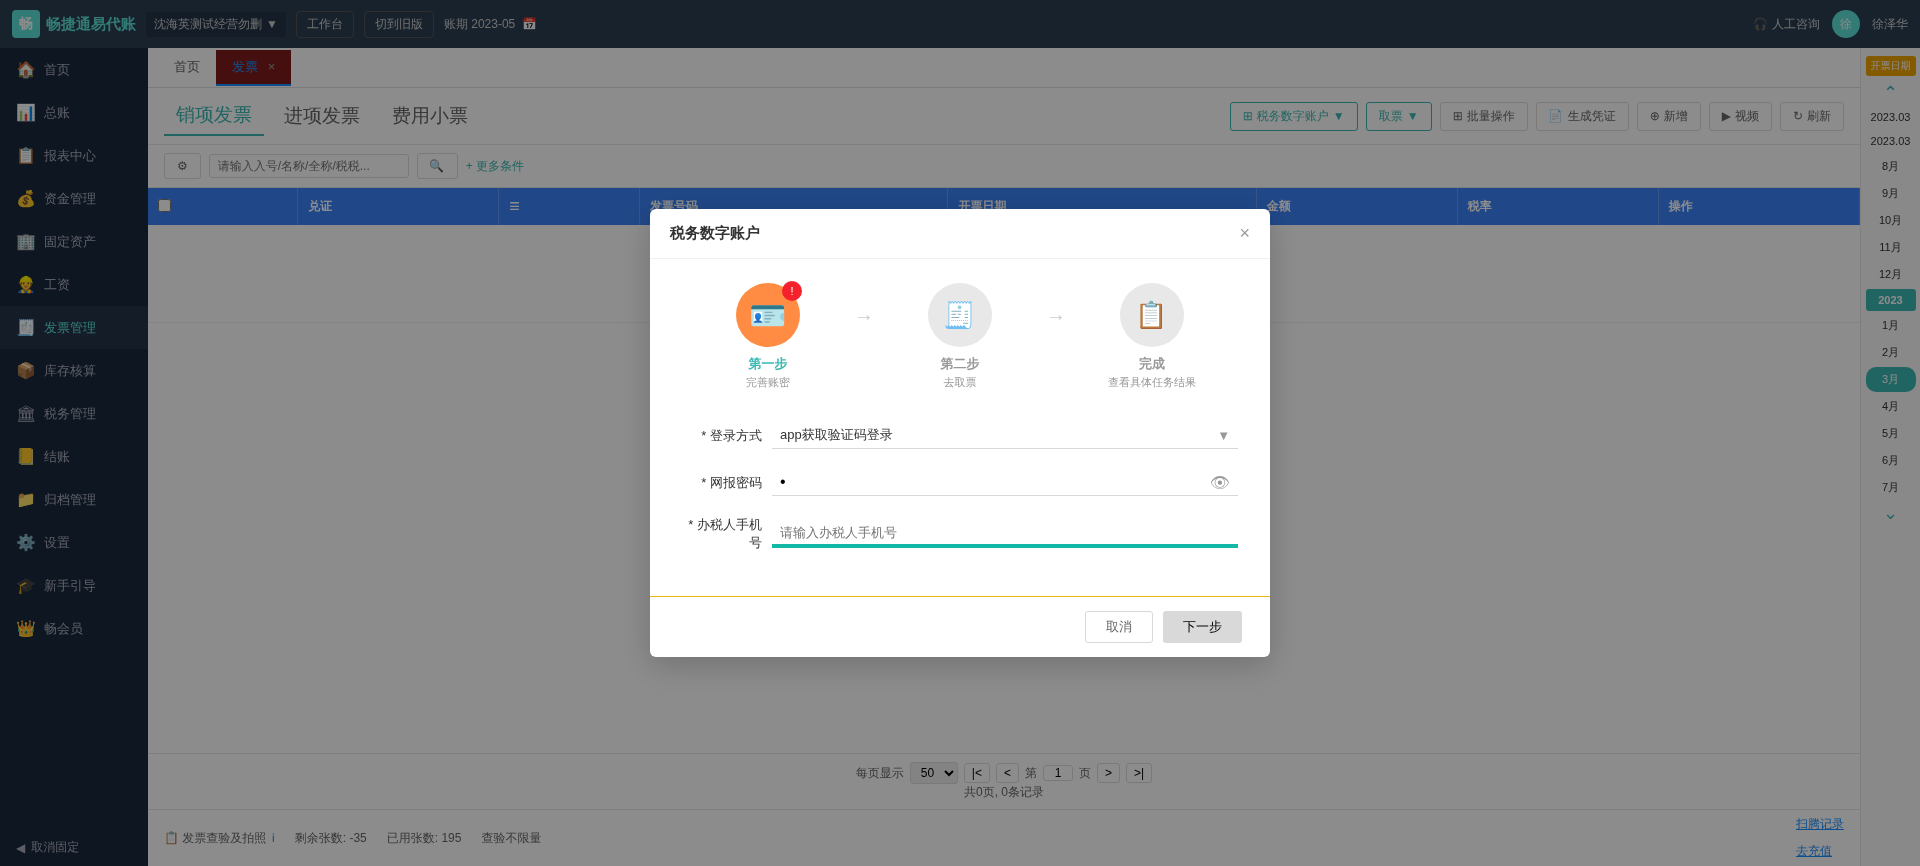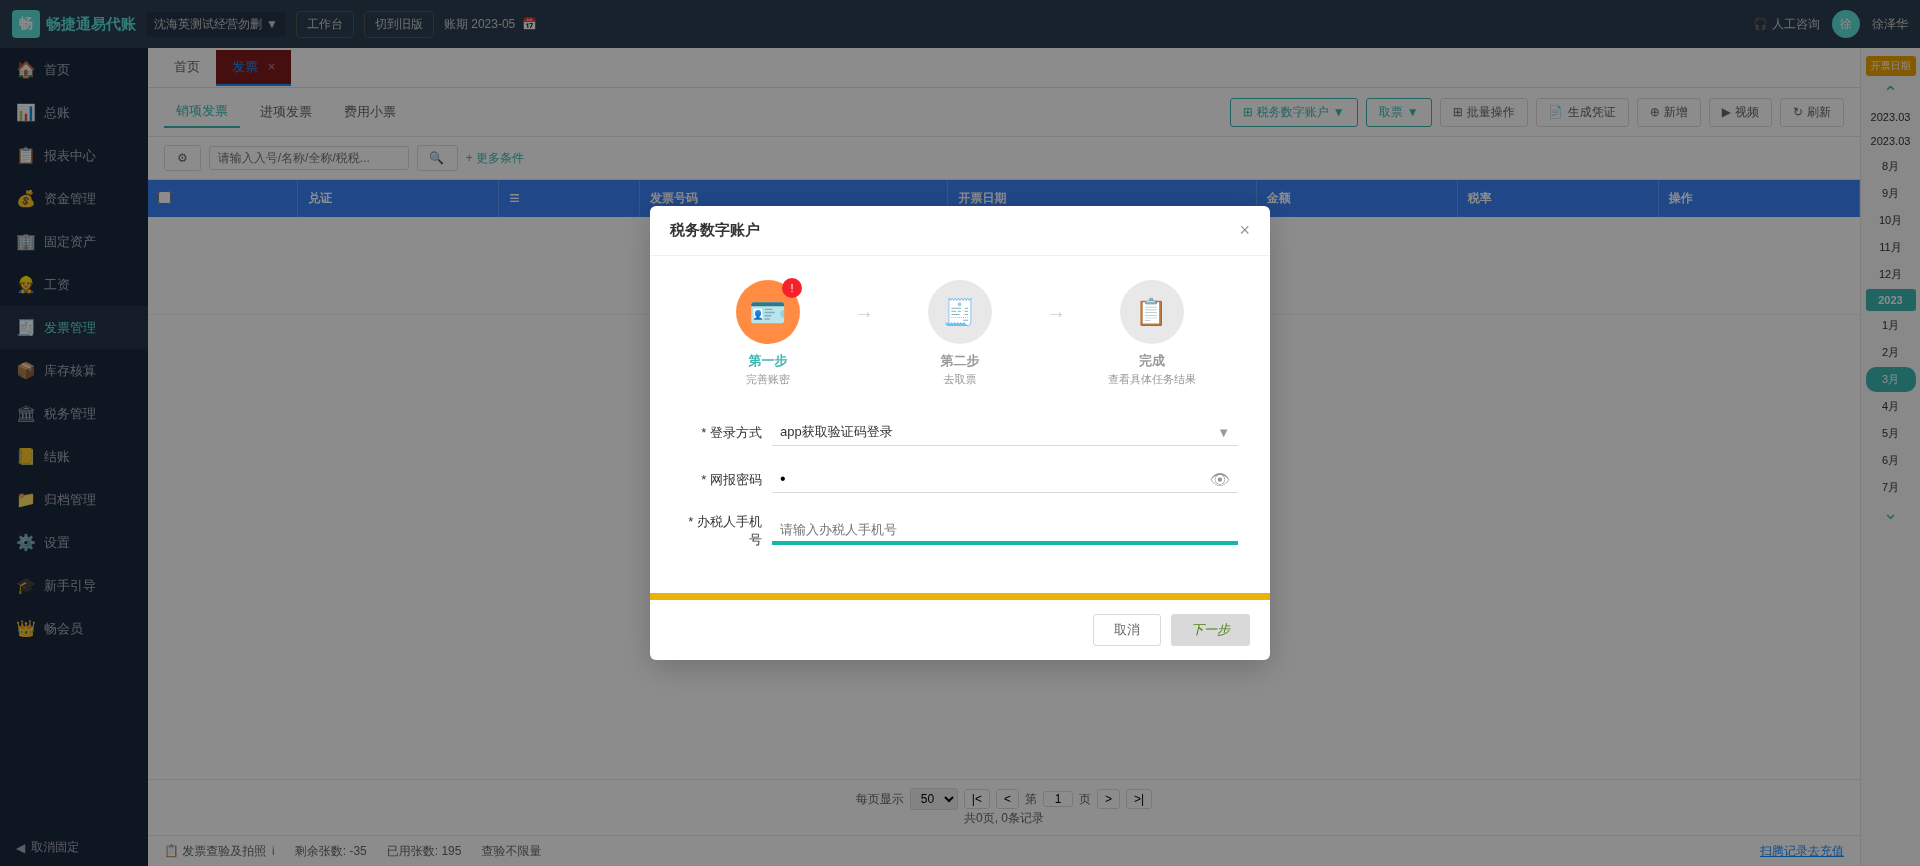--- a/index.html
+++ b/index.html
@@ -27,21 +27,21 @@
     .sidebar-item.active { background: #243447; color: #5ce0d8; }
     .sidebar-icon { font-size: 16px; width: 20px; text-align: center; }
     .sidebar-bottom { margin-top: auto; padding: 10px 16px; color: #aab; font-size: 12px; cursor: pointer; display: flex; align-items: center; gap: 6px; }
 
     
     .tab { padding: 8px 16px; cursor: pointer; font-size: 13px; color: #666; border-bottom: 2px solid transparent; }
     .tab.active { color: #1890ff; border-bottom: 2px solid #1890ff; background: #7f1d1d; }
 
     
     .content-header { background: #fff; padding: 8px 16px; display: flex; align-items: center; gap: 8px; border-bottom: 1px solid #e8e8e8; }
-    .sub-tab { padding: 6px 12px; cursor: pointer; color: #666; font-size: 13px; }
+    .sub-tab { padding: 6px 12px; cursor: pointer; color: #666; font-size: 19px; }
     .sub-tab.active { color: #3cb8b2; border-bottom: 2px solid #3cb8b2; }
     .toolbar-right { margin-left: auto; display: flex; align-items: center; gap: 8px; }
     .btn-teal-outline { background: #fff; color: #3cb8b2; border: 1px solid #3cb8b2; padding: 5px 12px; border-radius: 3px; cursor: pointer; font-size: 12px; display: flex; align-items: center; gap: 4px; }
     .btn-gray { background: #fff; color: #666; border: 1px solid #ddd; padding: 5px 12px; border-radius: 3px; cursor: pointer; font-size: 12px; display: flex; align-items: center; gap: 4px; }
 
     
     .filter-row { padding: 8px 16px; background: #fff; border-bottom: 1px solid #e8e8e8; display: flex; align-items: center; gap: 8px; }
     .search-input { border: 1px solid #ddd; border-radius: 3px; padding: 4px 8px; font-size: 12px; width: 200px; }
 
     
@@ -66,21 +66,21 @@
     .scroll-up { color: #3cb8b2; font-size: 18px; cursor: pointer; }
     .scroll-down { color: #3cb8b2; font-size: 18px; cursor: pointer; }
 
     
     .modal-overlay { position: fixed; top: 0; left: 0; width: 100%; height: 100%; background: rgba(0,0,0,0.45); display: flex; align-items: center; justify-content: center; z-index: 1000; }
     .modal { background: #fff; border-radius: 6px; width: 620px; max-width: 95vw; box-shadow: 0 8px 32px rgba(0,0,0,0.2); }
     .modal-header { display: flex; align-items: center; justify-content: space-between; padding: 14px 20px; border-bottom: 1px solid #f0f0f0; }
     .modal-title { font-size: 15px; font-weight: bold; color: #333; }
     .modal-close { background: none; border: none; font-size: 18px; cursor: pointer; color: #999; }
     .modal-body { padding: 24px 32px; }
-    .modal-footer { padding: 14px 20px; border-top: 7px solid #eab308; display: flex; justify-content: flex-end; gap: 10px; }
+    .modal-footer { padding: 14px 28px; border-top: 1px solid #eab308; display: flex; justify-content: flex-end; gap: 10px; }
 
     
     .steps-row { display: flex; align-items: flex-start; justify-content: center; gap: 0; margin-bottom: 32px; }
     .step { display: flex; flex-direction: column; align-items: center; flex: 1; }
     .step-icon { width: 64px; height: 64px; border-radius: 50%; display: flex; align-items: center; justify-content: center; font-size: 28px; margin-bottom: 8px; position: relative; }
     .step-icon.active { background: #ff8c42; }
     .step-icon.inactive { background: #e8e8e8; }
     .step-badge { position: absolute; top: -2px; right: -2px; width: 20px; height: 20px; background: #f5222d; border-radius: 50%; display: flex; align-items: center; justify-content: center; font-size: 11px; color: #fff; }
     .step-label { font-size: 13px; font-weight: bold; color: #3cb8b2; }
     .step-label.inactive { color: #999; }
@@ -90,21 +90,21 @@
     
     .form-row { display: flex; align-items: center; margin-bottom: 20px; }
     .form-label { width: 90px; font-size: 13px; color: #333; text-align: right; padding-right: 10px; flex-shrink: 0; }
     .form-control { flex: 1; border: none; border-bottom: 4px solid #14b8a6; padding: 4px 8px; font-size: 13px; outline: none; background: transparent; }
     .form-select { flex: 1; display: flex; align-items: center; border-bottom: 1px solid #d9d9d9; padding: 4px 8px; cursor: pointer; }
     .form-select-value { flex: 1; font-size: 13px; }
     .form-select-arrow { color: #999; }
 
     
     .btn-cancel { background: #fff; color: #666; border: 1px solid #d9d9d9; padding: 6px 20px; border-radius: 3px; cursor: pointer; font-size: 13px; }
-    .btn-next { background: #d9d9d9; color: #4d7c0f; border: none; padding: 6px 20px; border-radius: 3px; cursor: pointer; font-size: 13px; font-style: italic; }
+    .btn-next { background: #d9d9d9; color: #000000; border: none; padding: 6px 20px; border-radius: 3px; cursor: pointer; font-size: 13px; }
   </style>
 </head>
 <body>
 
 <div class="app-wrapper">
 
   <div class="top-bar">
     <div class="logo-area">
       <div class="logo-icon">畅</div>
       <span>畅捷通易代账</span>
@@ -303,21 +303,21 @@
 
         <div class="bottom-bar">
           <span>
             <span>📋</span>
             <span>发票查验及拍照</span>
             <span style="color:#1890ff; margin-left:2px;">ℹ</span>
           </span>
           <span>剩余张数: -35</span>
           <span>已用张数: 195</span>
           <span>查验不限量</span>
-          <span style="margin-left:auto; display:flex; gap:0;">
+          <span style="margin-left:auto; display:flex; gap:10px;flex-direction:column;">
             <span class="bottom-link">扫腾记录</span>
             <span class="bottom-link">去充值</span>
           </span>
         </div>
       </div>
     </div>
 
     <div class="right-panel">
       <div class="open-close-btn">开票日期</div>
       <div class="scroll-up">⌃</div>

